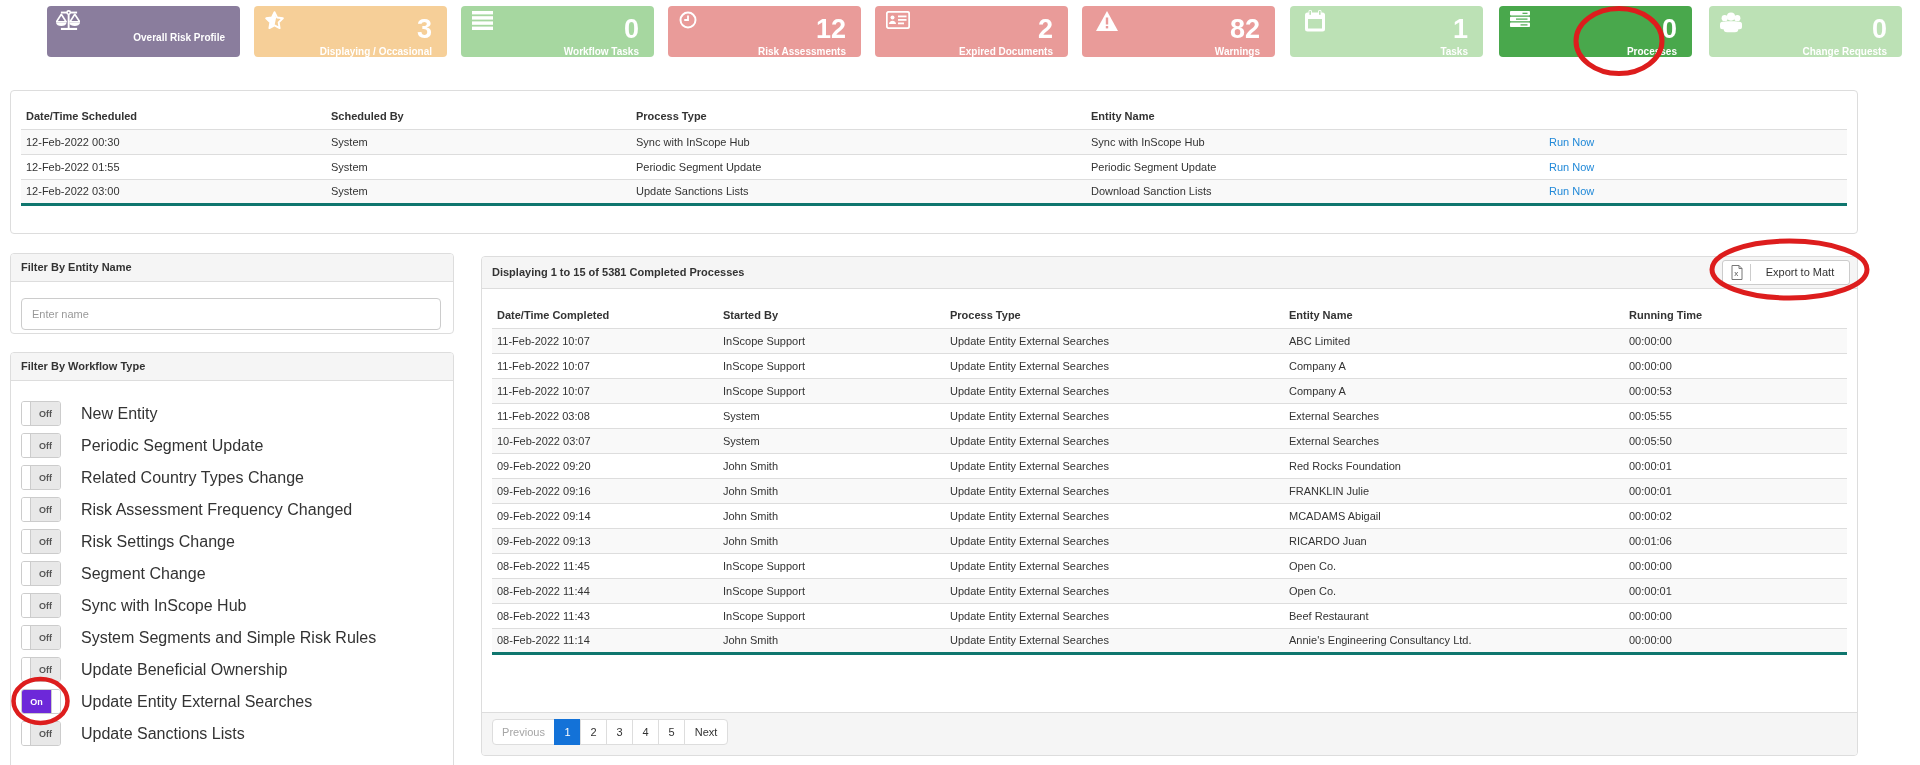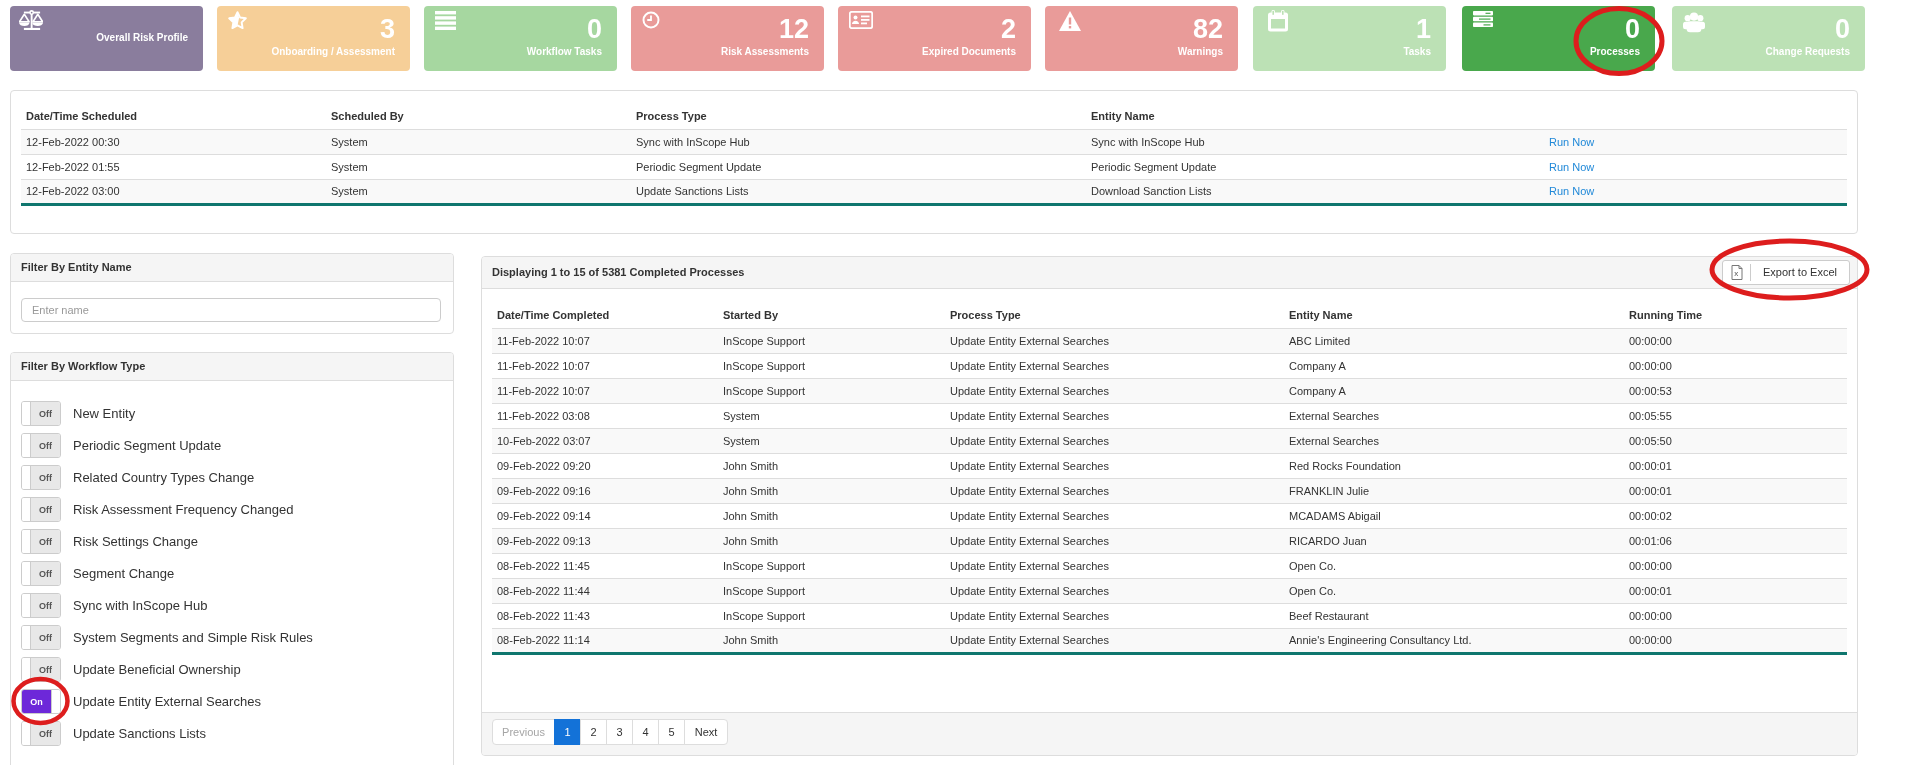--- a/index.html
+++ b/index.html
@@ -1,20 +1,20 @@
 <!DOCTYPE html>
 <html><head>
 <meta charset="utf-8">
 <style>
 * { margin:0; padding:0; box-sizing:border-box; }
 html,body { width:1920px; height:765px; background:#fff; font-family:"Liberation Sans", sans-serif; color:#333; }
 body { position:relative; overflow:hidden; }
 
 
-.card { position:absolute; top:6px; width:193px; height:65px; border-radius:4px; color:#fff; }
+.card { position:absolute; top:6px; width:193px; height:51px; border-radius:4px; color:#fff;margin-left:37px; }
 .card .ic { position:absolute; left:11px; top:5px; }
 .c1 .ic { left:9px; top:4px; }
 .c6 .ic { left:14px; }
 .c7 .ic { top:4px; left:15px; }
 .c4 .ic svg { width:18px; height:18px; }
 .card .num { position:absolute; top:10px; right:15px; font-size:27px; font-weight:bold; line-height:26px; }
 .card .cap { position:absolute; top:40px; right:15px; font-size:10px; font-weight:bold; line-height:12px; }
 .c1 { left:10px; background:#8a7d9d; }
 .c1 .title { position:absolute; top:26px; right:15px; font-size:10px; font-weight:bold; }
 .c2 { left:217px; background:#f6cf98; }
@@ -40,33 +40,33 @@
 table.tbl td { font-weight:normal; border-top:1px solid #ddd; }
 table.tbl th { border-bottom:1px solid #ddd; }
 table.tbl tbody tr:nth-child(odd) { background:#f9f9f9; }
 table.tbl tbody tr:last-child td { border-bottom:3px solid #0f766e; }
 a.run { color:#2189d8; text-decoration:none; }
 
 
 #fname { left:10px; top:253px; width:444px; height:81px; }
 #fname .phead { height:28px; line-height:27px; padding-left:10px; }
 #fname .pbody { padding:16px 10px 0; }
-#fname input { width:420px; height:24px; border:1px solid #ccc; border-radius:4px; font-size:11px; padding-left:10px; color:#999; font-family:"Liberation Sans", sans-serif; }
+#fname input { width:420px; height:32px; border:1px solid #ccc; border-radius:4px; font-size:11px; padding-left:10px; color:#999; font-family:"Liberation Sans", sans-serif; }
 #fname input::placeholder { color:#999; opacity:1; }
 
 #ftype { left:10px; top:352px; width:444px; height:455px; }
 #ftype .phead { height:28px; line-height:27px; padding-left:10px; }
 #ftype .pbody { padding:20px 10px 0; }
 .trow { height:25px; margin-bottom:7px; display:flex; align-items:center; }
 .tog { width:40px; height:25px; border:1px solid #ccc; border-radius:3px; display:flex; overflow:hidden; background:#fff; }
 .tog .hnd { width:9px; background:#fff; border-right:1px solid #ccc; }
 .tog .lbl { flex:1; background:#e8e8e8; color:#555; font-size:9px; font-weight:bold; display:flex; align-items:center; justify-content:center; }
 .tog.on .hnd { border-right:none; border-left:1px solid #ccc; }
 .tog.on .lbl { background:#6d28d9; color:#fff; }
-.trow .txt { margin-left:12px; font-size:13px; color:#333; }
+.trow .txt { margin-left:20px; font-size:16px; color:#333; }
 
 
 #comp { left:481px; top:256px; width:1377px; height:500px; }
 #comp .phead { height:32px; line-height:31px; padding-left:10px; position:relative; }
 #comp .pbody { padding:14px 10px 0; }
 #export { position:absolute; right:7px; top:3px; width:128px; height:25px; background:#fff; border:1px solid #ccc; border-radius:3px; display:flex; align-items:center; font-weight:normal; }
 #export .sep { width:1px; height:17px; background:#ccc; margin:0 0 0 7px; }
 #export .etxt { flex:1; text-align:center; font-size:11px; color:#333; line-height:23px; }
 #comp .pfoot { position:absolute; left:0; right:0; bottom:0; height:43px; background:#f5f5f5; border-top:1px solid #ddd; border-radius:0 0 3px 3px; }
 
@@ -96,21 +96,21 @@
         <rect x="4.9" y="17.9" width="16.2" height="2.1" fill="#fff"></rect>
       </svg></span>
   <span class="title">Overall Risk Profile</span>
 </div>
 <div class="card c2">
   <span class="ic"><svg width="19" height="18" viewBox="0 0 20 19">
         <path d="M10 1.2l2.7 5.6 6.1.9-4.4 4.3 1 6.1-5.4-2.9-5.4 2.9 1-6.1L1.2 7.7l6.1-.9z" fill="none" stroke="#fff" stroke-width="2" stroke-linejoin="round"></path>
         <path d="M10 1.2l-2.7 5.6-6.1.9 4.4 4.3-1 6.1 5.4-2.9 1.7-8z" fill="#fff"></path>
       </svg></span>
   <span class="num">3</span>
-    <span class="cap">Onboarding / Assessment</span>
+    <span class="cap">Displaying / Occasional</span>
 </div>
 <div class="card c3">
   <span class="ic"><svg width="21" height="19" viewBox="0 0 21 19">
         <rect y="0" width="21" height="3.4" fill="#fff"></rect>
         <rect y="5.2" width="21" height="3.4" fill="#fff"></rect>
         <rect y="10.4" width="21" height="3.4" fill="#fff"></rect>
         <rect y="15.6" width="21" height="3.4" fill="#fff"></rect>
       </svg></span>
   <span class="num">0</span>
     <span class="cap">Workflow Tasks</span>
@@ -317,21 +317,21 @@
 
 <div class="panel" id="comp">
   <div class="phead">Displaying 1 to 15 of 5381 Completed Processes
     <span id="export">
         <svg style="margin-left:8px" width="12" height="15" viewBox="0 0 12 15">
           <path d="M1 .5h7L11 3.5v11H1z" fill="none" stroke="#777" stroke-width="1"></path>
           <path d="M8 .5v3h3" fill="none" stroke="#777" stroke-width="1"></path>
           <text x="3.2" y="11" font-size="8" fill="#555" font-family="Liberation Sans">x</text>
         </svg>
         <span class="sep"></span>
-        <span class="etxt">Export to Excel</span>
+        <span class="etxt">Export to Matt</span>
       </span>
   </div>
   <div class="pbody">
     <table class="tbl">
       <colgroup>
           <col style="width:226px">
           <col style="width:227px">
           <col style="width:339px">
           <col style="width:340px">
           <col>

